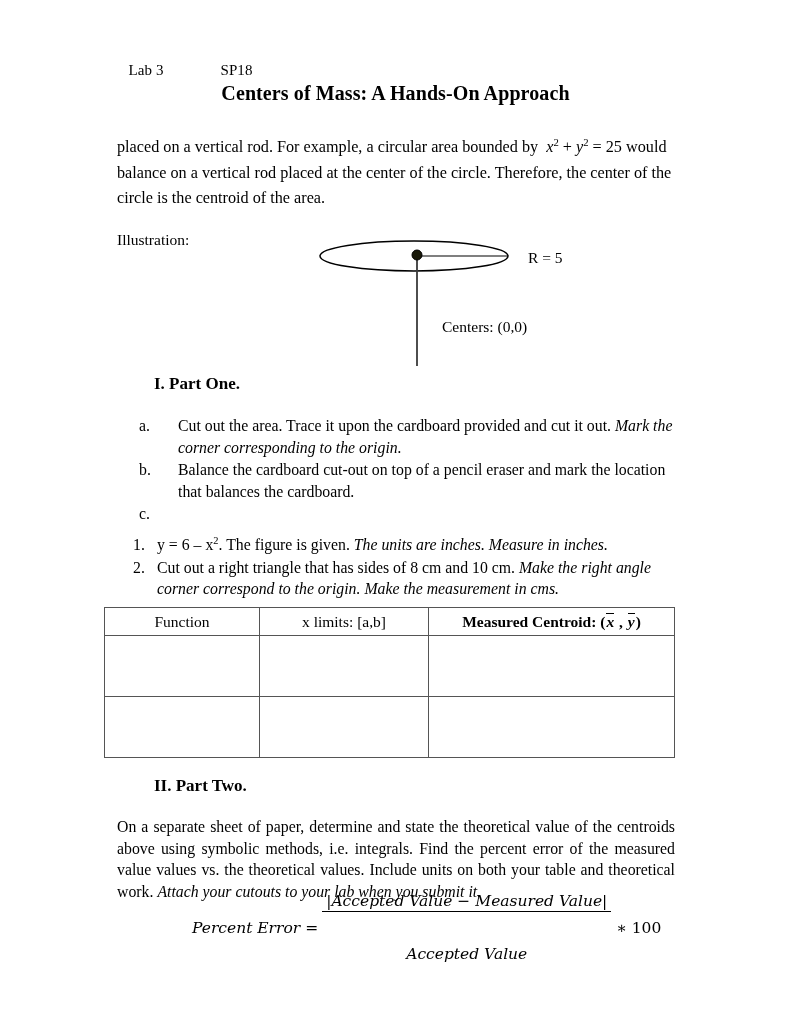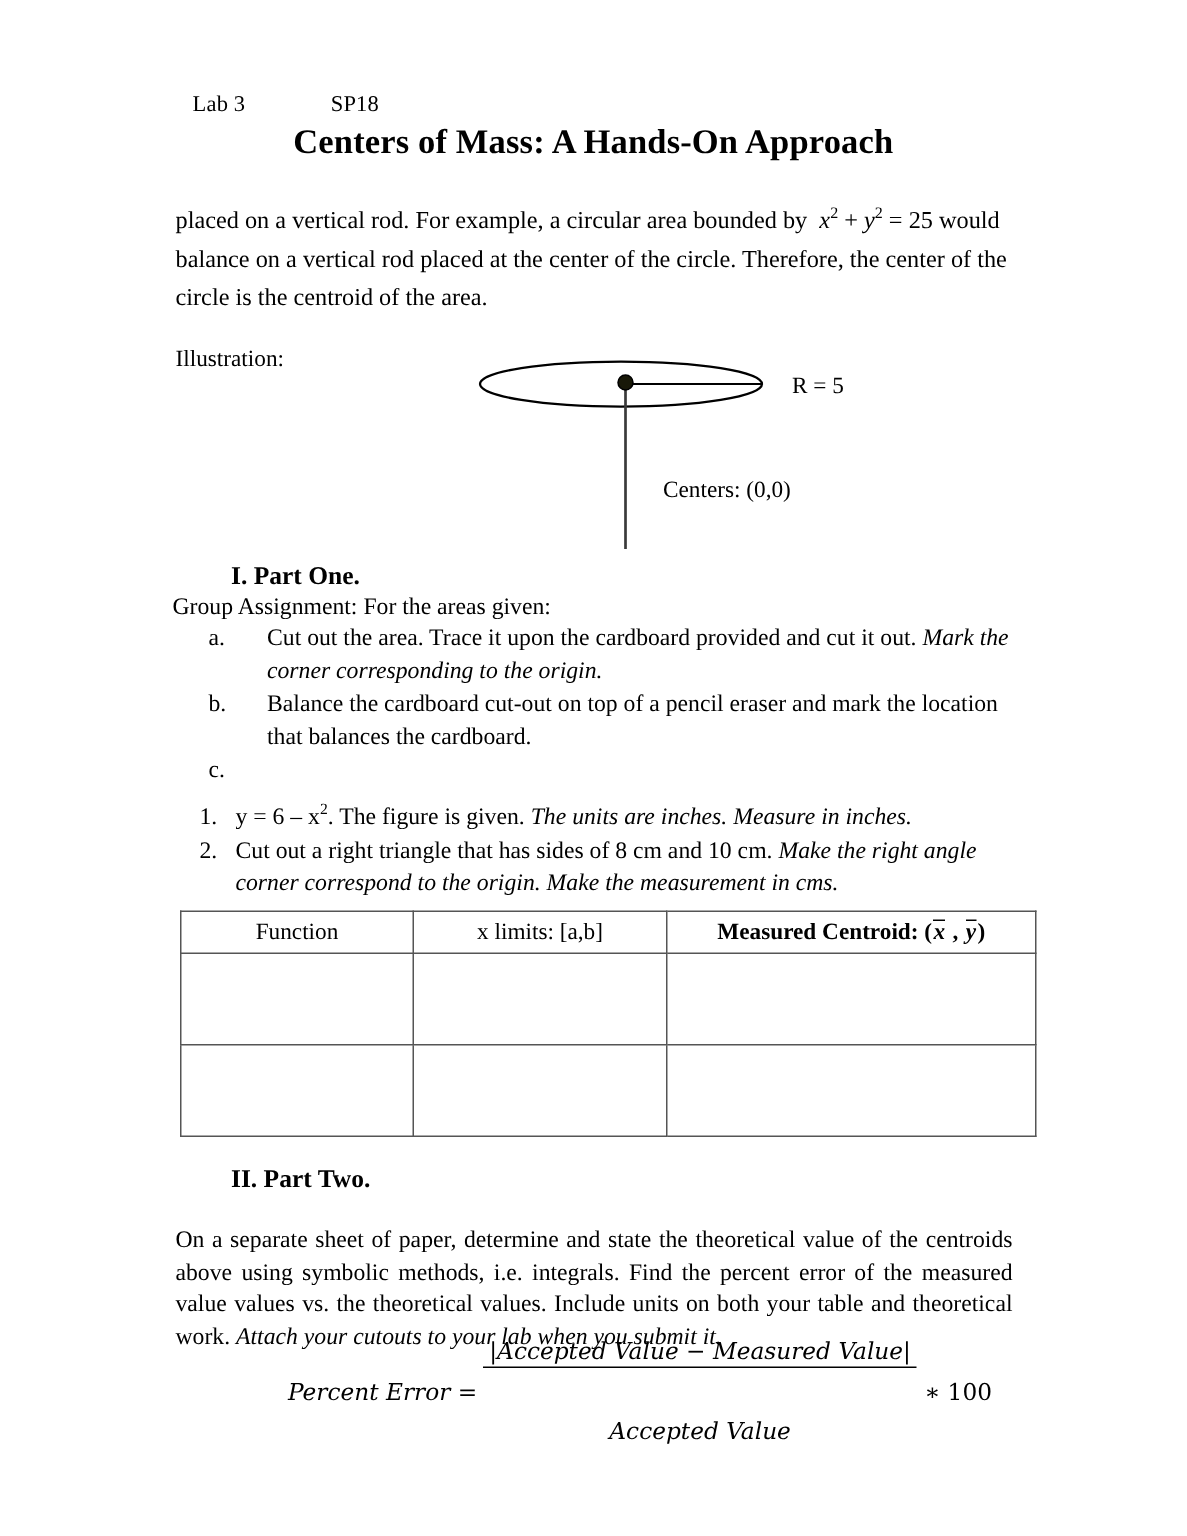--- a/index.html
+++ b/index.html
@@ -35,21 +35,21 @@
   .hdr-lab { display: inline-block; }
   .hdr-term { display: inline-block; margin-left: 57px; }
 
   
   .doc-title {
     position: absolute;
     left: 0;
     top: 82px;
     width: 791px;
     text-align: center;
-    font-size: 23px;
+    font-size: 20px;
     font-weight: bold;
     letter-spacing: 0.1px;
   }
 
   
   .intro {
     position: absolute;
     left: 117px;
     top: 135px;
     width: 560px;
@@ -145,21 +145,21 @@
   }
   .num-marker {
     width: 24px;
     flex: 0 0 24px;
   }
   .num-text { flex: 1 1 auto; }
 
   
   .data-table {
     position: absolute;
-    left: 120px;
+    left: 104px;
     top: 607px;
     width: 567px;
     border-collapse: collapse;
     table-layout: fixed;
   }
   .data-table td {
     border: 1.4px solid #555555;
     font-size: 15.5px;
     text-align: center;
     vertical-align: middle;
@@ -245,21 +245,20 @@
 
     <line x1="107" y1="28" x2="198" y2="28" stroke="#000000" stroke-width="1.2"></line>
 
     <circle cx="107" cy="27" r="5" fill="#181808" stroke="#000000" stroke-width="1"></circle>
   </svg>
 
   <div class="r-label">R = 5</div>
   <div class="centroid-label">Centers:  (0,0)</div>
 
   <div class="part-head" id="part-one-head">I.  Part One.</div>
-  <div class="group-assign">Group Assignment:  For the areas given:</div>
 
   <div class="abc-list">
     <div class="abc-item">
       <span class="abc-marker">a.</span>
       <span class="abc-text"><span>Cut out the area.  Trace it upon the cardboard provided and cut it out. </span><span class="it">Mark the corner corresponding to the origin.</span></span>
     </div>
     <div class="abc-item">
       <span class="abc-marker">b.</span>
       <span class="abc-text"><span>Balance the cardboard cut-out on top of a pencil eraser and mark the location that balances the cardboard.</span><span class="it"></span></span>
     </div>

